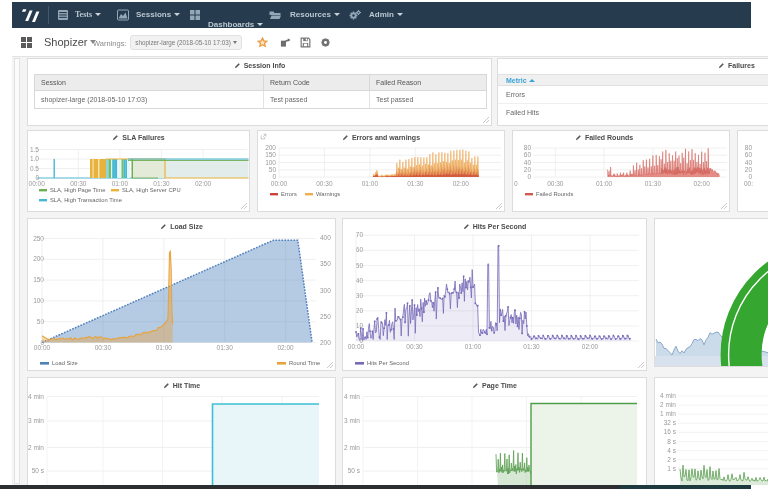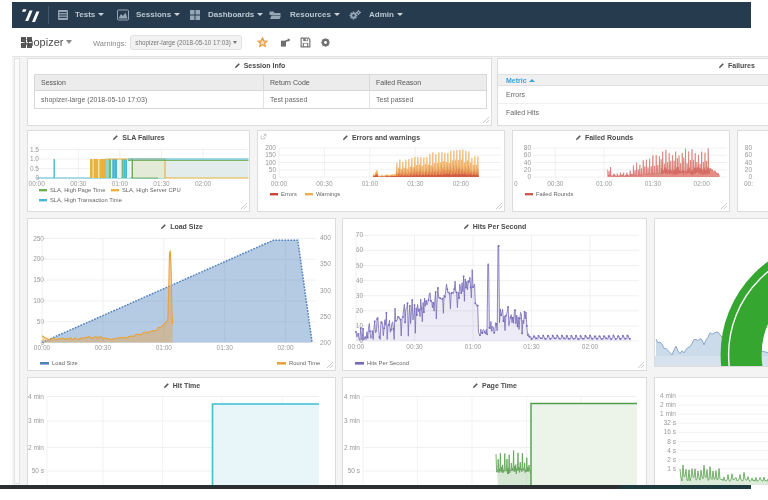--- a/index.html
+++ b/index.html
@@ -16,33 +16,33 @@
 <path d="M3.2 15 L7.6 4.5 L10.6 4.5 L6.2 15 Z" fill="#fff"></path>
 <path d="M10 16 L14.4 5.5 L17.4 5.5 L13 16 Z" fill="#fff"></path>
 </svg>
 <div class="abs" style="left:48px;top:6px;width:1px;height:18px;background:#42586b;"></div>
 <svg class="abs" style="left:57px;top:9px" width="12" height="12" viewBox="0 0 12 12">
     <rect x="1" y="1" width="10" height="10" rx="1" fill="#93a7b7"></rect>
     <rect x="2.2" y="3" width="7.6" height="1.1" fill="#263b4d"></rect>
     <rect x="2.2" y="5.4" width="7.6" height="1.1" fill="#263b4d"></rect>
     <rect x="2.2" y="7.8" width="7.6" height="1.1" fill="#263b4d"></rect>
   </svg>
-<div class="abs" style="left:75px;top:10px;font-size:8px;font-weight:bold;color:#bac7d2;">Tests<span style="display:inline-block;margin-left:3px;width:0;height:0;border-left:3px solid transparent;border-right:3px solid transparent;border-top:3.5px solid #c9d4dc;vertical-align:1px;"></span></div>
+<div class="abs" style="left:75px;top:10px;font-size:8px;font-weight:bold;color:#bac7d2;font-family:Liberation Serif, serif;">Tests<span style="display:inline-block;margin-left:3px;width:0;height:0;border-left:3px solid transparent;border-right:3px solid transparent;border-top:3.5px solid #c9d4dc;vertical-align:1px;"></span></div>
 <svg class="abs" style="left:117px;top:9px" width="12" height="12" viewBox="0 0 12 12">
     <rect x="0.5" y="1" width="11" height="10" rx="1" fill="none" stroke="#93a7b7"></rect>
     <path d="M1.5 9.5 L4 5 L6 7 L8.5 3.5 L10.5 9.5 Z" fill="#93a7b7"></path>
   </svg>
 <div class="abs" style="left:136px;top:10px;font-size:8px;font-weight:bold;color:#bac7d2;">Sessions<span style="display:inline-block;margin-left:3px;width:0;height:0;border-left:3px solid transparent;border-right:3px solid transparent;border-top:3.5px solid #c9d4dc;vertical-align:1px;"></span></div>
 <svg class="abs" style="left:189px;top:9px" width="12" height="12" viewBox="0 0 12 12">
     <rect x="1" y="1" width="4.5" height="4.5" fill="#93a7b7"></rect>
     <rect x="6.5" y="1" width="4.5" height="4.5" fill="#93a7b7"></rect>
     <rect x="1" y="6.5" width="4.5" height="4.5" fill="#93a7b7"></rect>
     <rect x="6.5" y="6.5" width="4.5" height="4.5" fill="#93a7b7"></rect>
   </svg>
-<div class="abs" style="left:208px;top:10px;font-size:8px;font-weight:bold;color:#bac7d2;">Dashboards<span style="display:inline-block;margin-left:3px;width:0;height:0;border-left:3px solid transparent;border-right:3px solid transparent;border-top:3.5px solid #c9d4dc;vertical-align:1px;"></span></div>
+<div class="abs" style="left:208px;top:20px;font-size:8px;font-weight:bold;color:#bac7d2;">Dashboards<span style="display:inline-block;margin-left:3px;width:0;height:0;border-left:3px solid transparent;border-right:3px solid transparent;border-top:3.5px solid #c9d4dc;vertical-align:1px;"></span></div>
 <svg class="abs" style="left:269px;top:9px" width="12" height="12" viewBox="0 0 12 12">
     <path d="M0.5 2.5 h4 l1 1.5 h6 v2 h-11 z" fill="#93a7b7"></path>
     <path d="M1 10 L2.5 6.5 h9.5 L10.5 10 Z" fill="#93a7b7"></path>
   </svg>
 <div class="abs" style="left:290px;top:10px;font-size:8px;font-weight:bold;color:#bac7d2;">Resources<span style="display:inline-block;margin-left:3px;width:0;height:0;border-left:3px solid transparent;border-right:3px solid transparent;border-top:3.5px solid #c9d4dc;vertical-align:1px;"></span></div>
 <svg class="abs" style="left:349px;top:9px" width="12" height="12" viewBox="0 0 12 12">
     <g stroke="#93a7b7" stroke-width="1.6">
       <line x1="4.5" y1="2.5" x2="4.5" y2="10.5"></line>
       <line x1="0.5" y1="6.5" x2="8.5" y2="6.5"></line>
       <line x1="1.7" y1="3.7" x2="7.3" y2="9.3"></line>
@@ -58,21 +58,21 @@
     <circle cx="9.5" cy="3.5" r="0.7" fill="#263b4d"></circle>
   </svg>
 <div class="abs" style="left:369px;top:10px;font-size:8px;font-weight:bold;color:#bac7d2;">Admin<span style="display:inline-block;margin-left:3px;width:0;height:0;border-left:3px solid transparent;border-right:3px solid transparent;border-top:3.5px solid #c9d4dc;vertical-align:1px;"></span></div>
 <div class="abs" style="left:12px;top:28px;width:756px;height:29px;background:#fff;border-bottom:1px solid #e3e3e3;"></div>
 <svg class="abs" style="left:21px;top:37px" width="11" height="11" viewBox="0 0 11 11">
 <rect x="0" y="0" width="5" height="5" fill="#5a5a5a"></rect>
     <rect x="6" y="0" width="5" height="5" fill="#5a5a5a"></rect>
 <rect x="0" y="6" width="5" height="5" fill="#5a5a5a"></rect>
     <rect x="6" y="6" width="5" height="5" fill="#5a5a5a"></rect>
   </svg>
-<div class="abs" style="left:20px;top:36px;font-size:11px;color:#4a4a4a;">Shopizer <span style="display:inline-block;width:0;height:0;border-left:3px solid transparent;border-right:3px solid transparent;border-top:4px solid #888;vertical-align:2px;"></span></div>
+<div class="abs" style="left:44px;top:36px;font-size:11px;color:#4a4a4a;">Shopizer <span style="display:inline-block;width:0;height:0;border-left:3px solid transparent;border-right:3px solid transparent;border-top:4px solid #888;vertical-align:2px;"></span></div>
 <div class="abs" style="left:93px;top:39px;font-size:7.5px;color:#8a8a8a;">Warnings:</div>
 <div class="abs" style="left:130px;top:35px;width:112px;height:15px;background:#f2f2f3;border:1px solid #e2e2e2;border-radius:3px;font-size:6.3px;color:#777;line-height:13px;text-align:center;">shopizer-large (2018-05-10 17:03) <span style="display:inline-block;width:0;height:0;border-left:2.5px solid transparent;border-right:2.5px solid transparent;border-top:3px solid #777;vertical-align:1px;"></span></div>
 <svg class="abs" style="left:257px;top:37px" width="11" height="11" viewBox="0 0 24 24">
 <path d="M12 2.5 l2.8 6 6.5 0.75 -4.8 4.5 1.3 6.4 -5.8-3.2 -5.8 3.2 1.3-6.4 -4.8-4.5 6.5-0.75 z" fill="#fbe3c0" stroke="#e89a3c" stroke-width="2.8"></path>
   </svg>
 <svg class="abs" style="left:280px;top:37px" width="11" height="11" viewBox="0 0 24 24">
 <path d="M2 8 h11 v13 h-11 z" fill="#6e6e6e"></path>
 <path d="M10 14 C11 9.5 14 7 19 7" fill="none" stroke="#6e6e6e" stroke-width="3"></path>
 <path d="M17 2.5 L23 6.5 L17 10.5 z" fill="#6e6e6e"></path>
   </svg>

